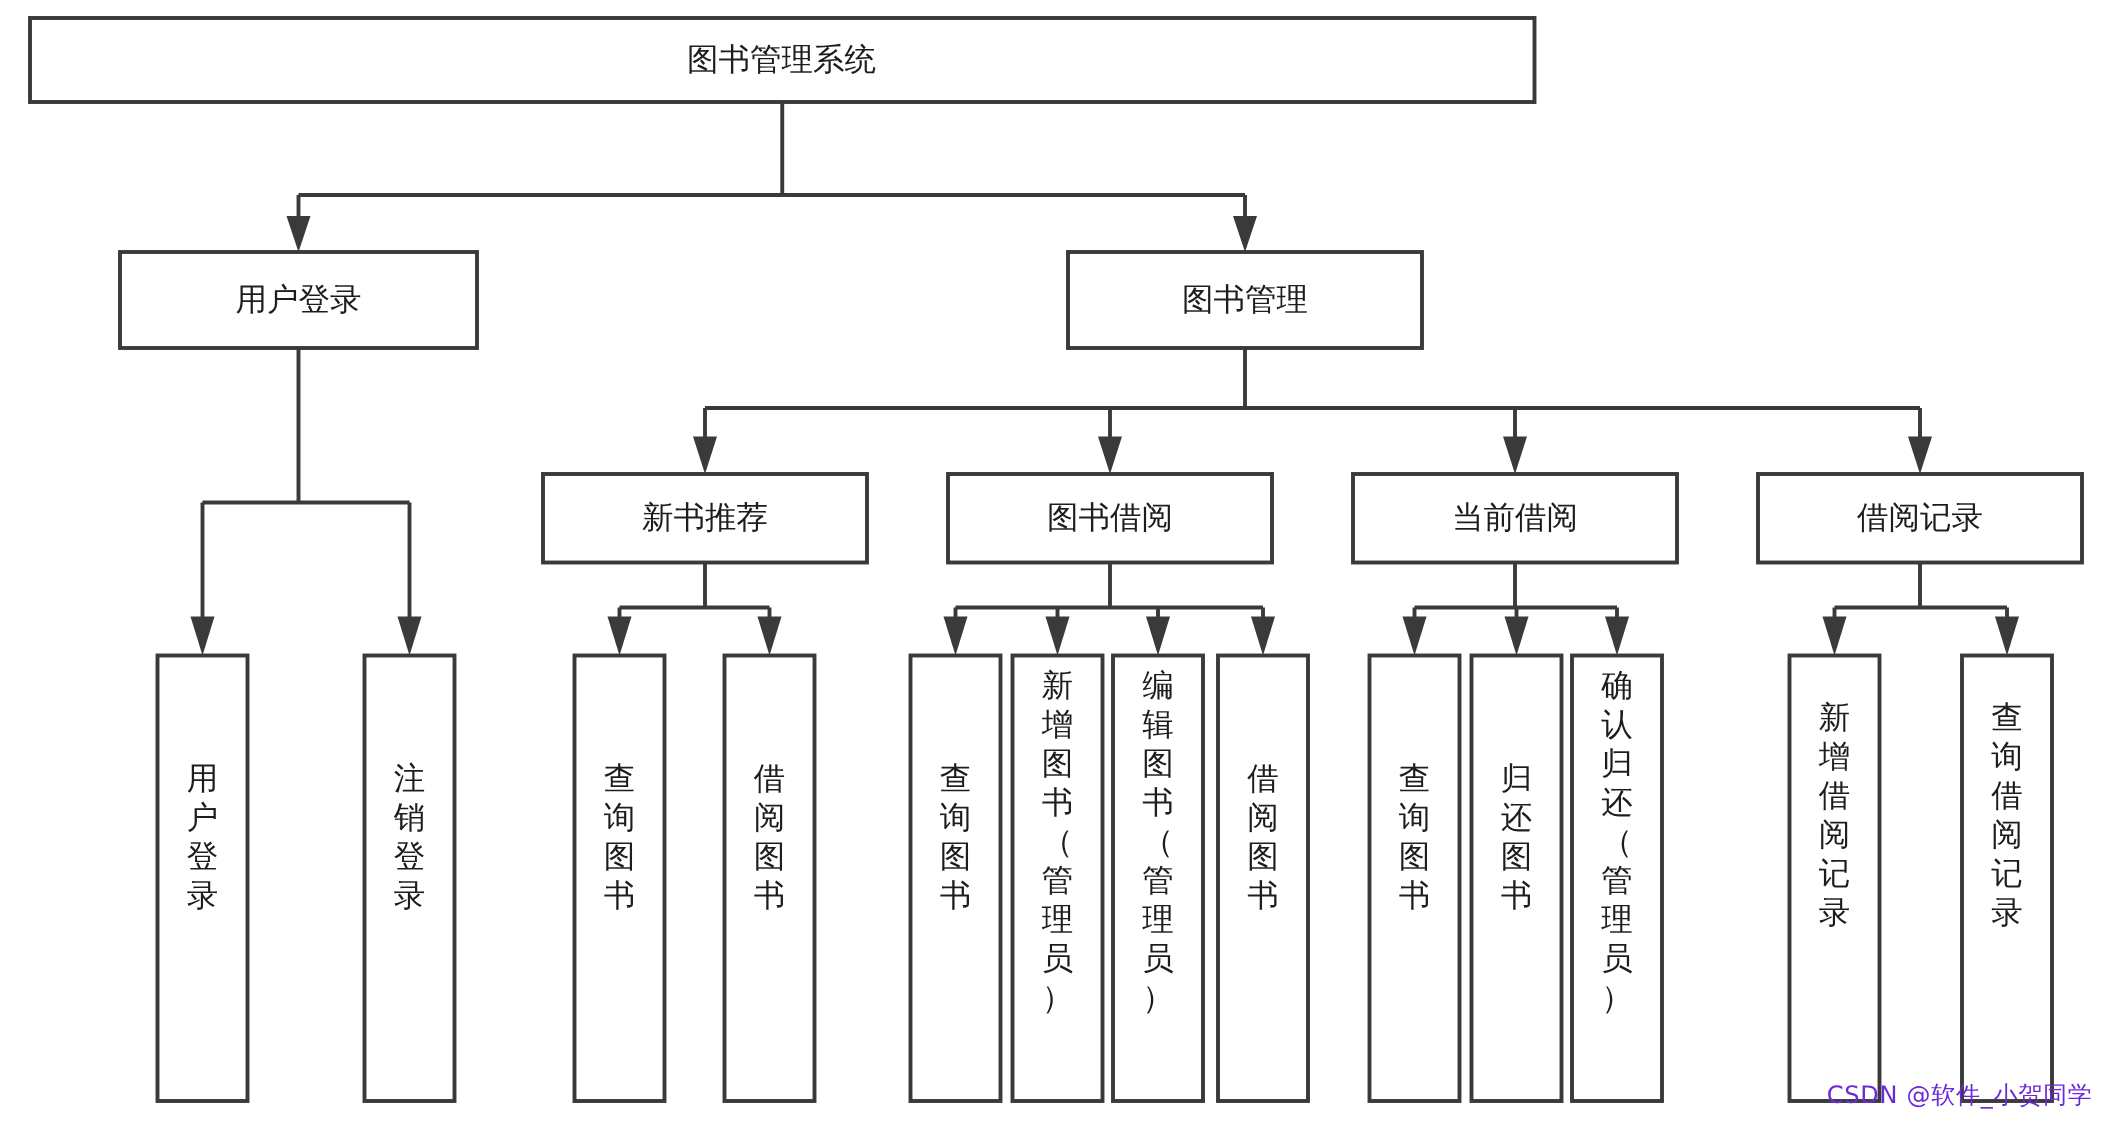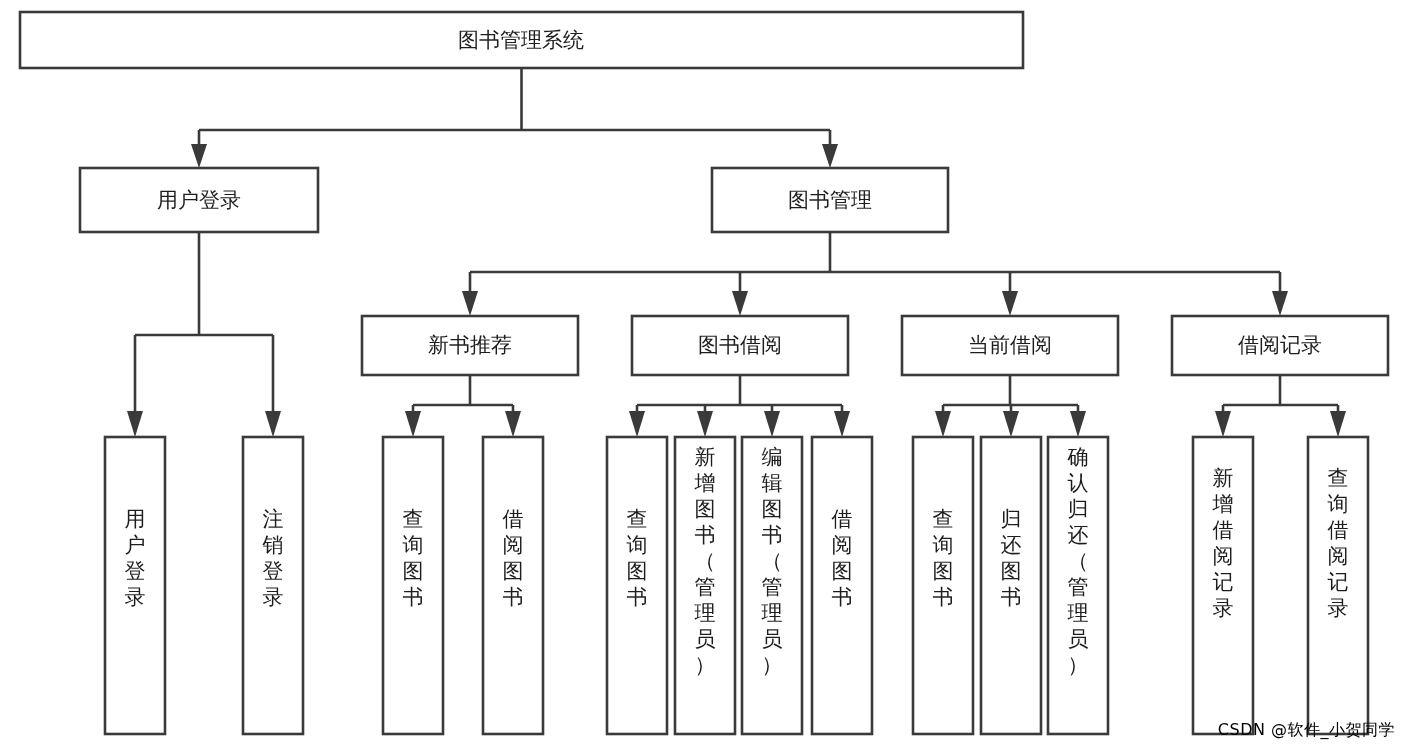--- a/index.html
+++ b/index.html
@@ -52,21 +52,21 @@
     font-family: "DejaVu Sans", "Liberation Sans", sans-serif;
     font-size: 21px;
     text-anchor: middle;
   }
   .watermark {
     position: absolute;
     right: 10px;
     bottom: 6px;
     font-family: "DejaVu Sans", "Liberation Sans", sans-serif;
     font-size: 16px;
-    color: #000000;
+    color: #6d28d9;
     letter-spacing: 0.5px;
     white-space: nowrap;
     pointer-events: none;
   }
 </style>
 </head>
 <body>
 
 <div id="diagram-root">
 

